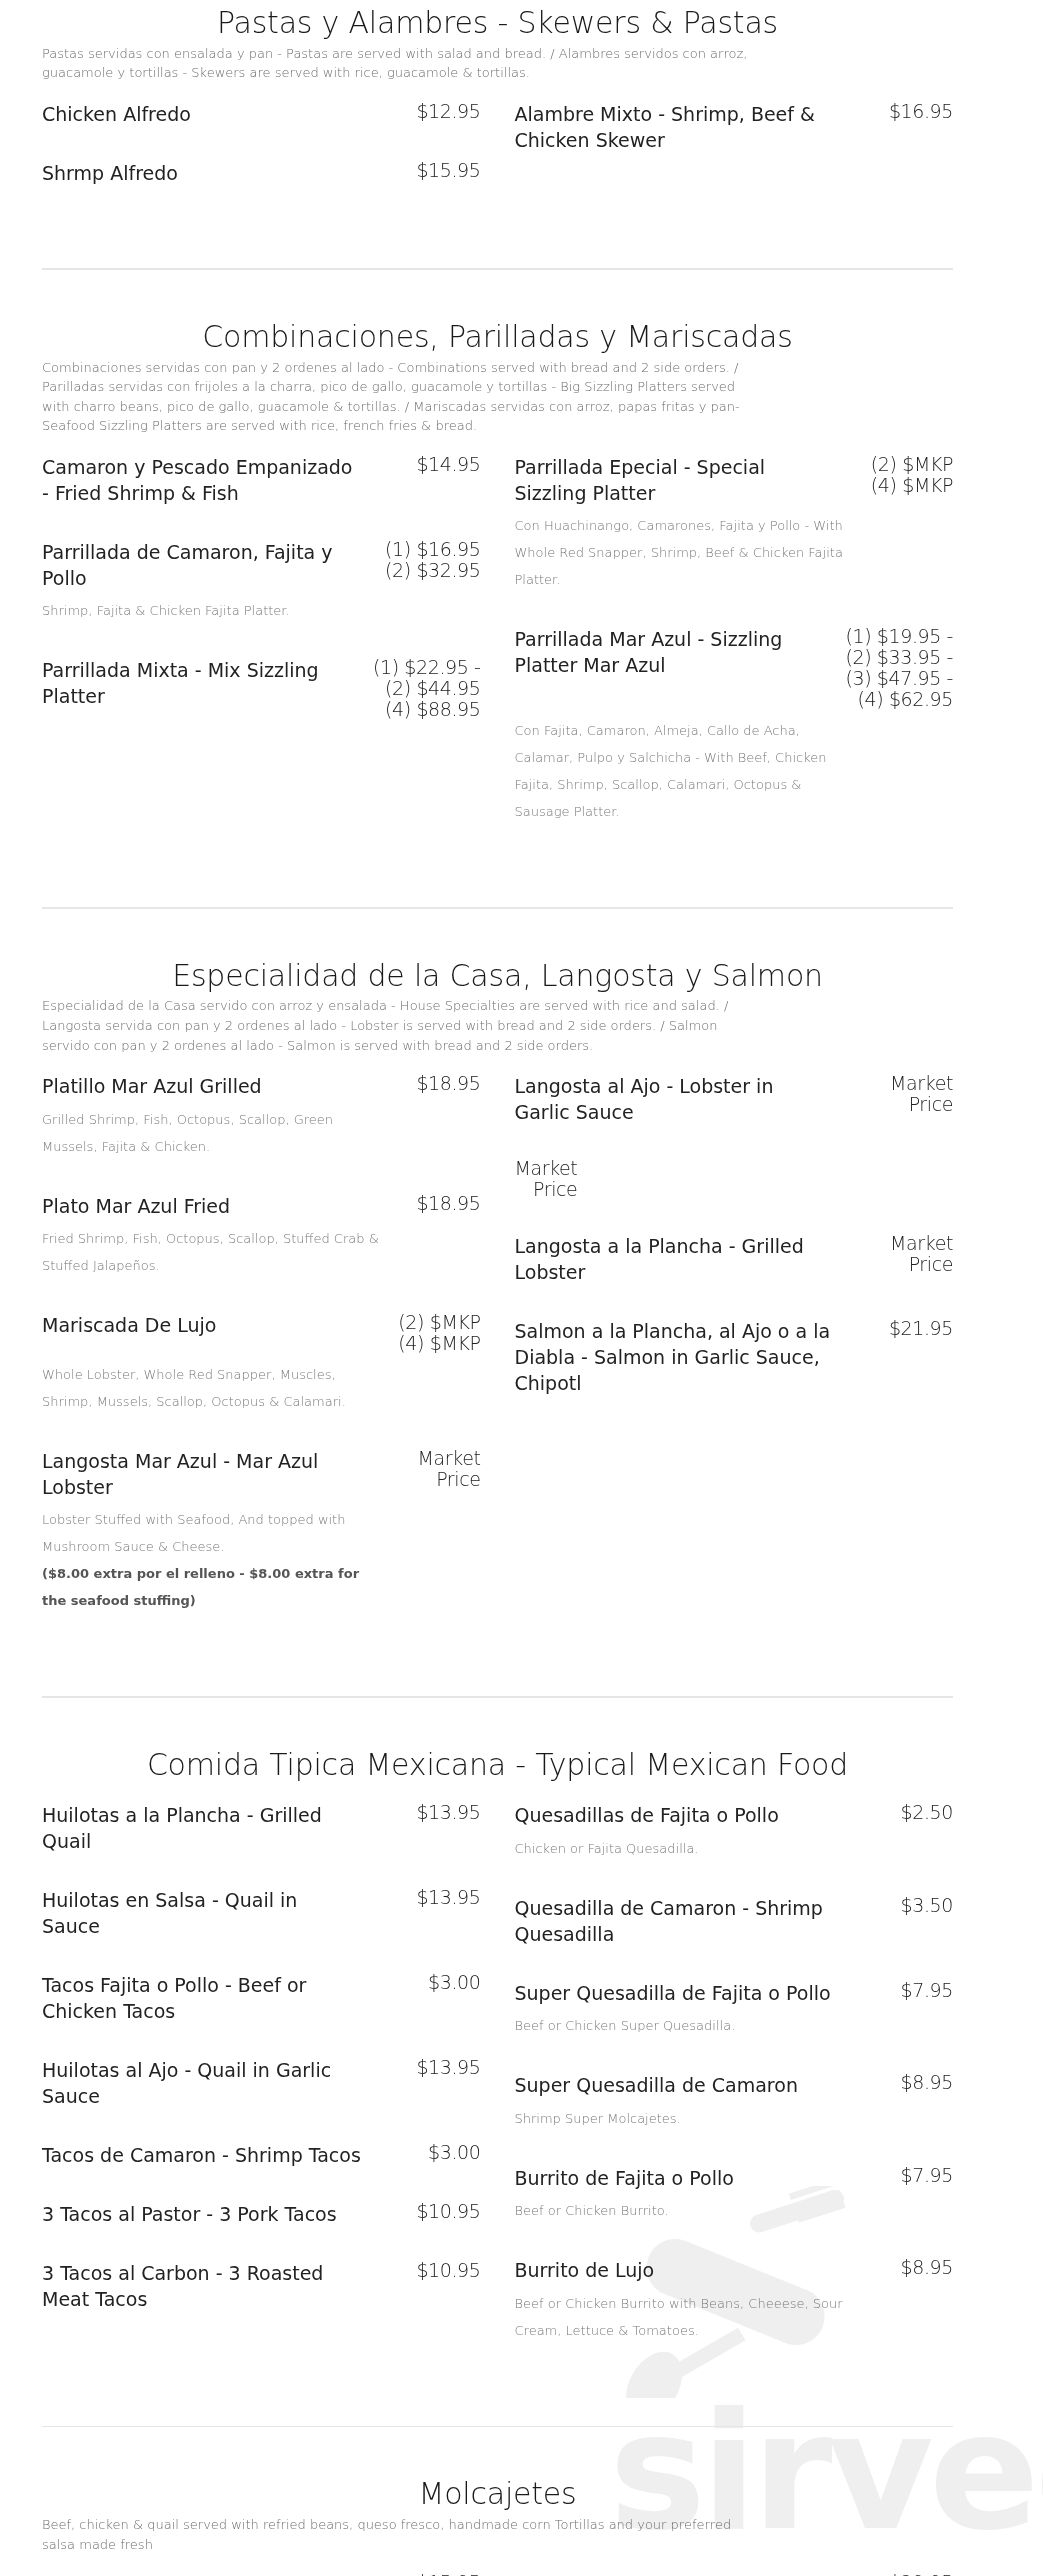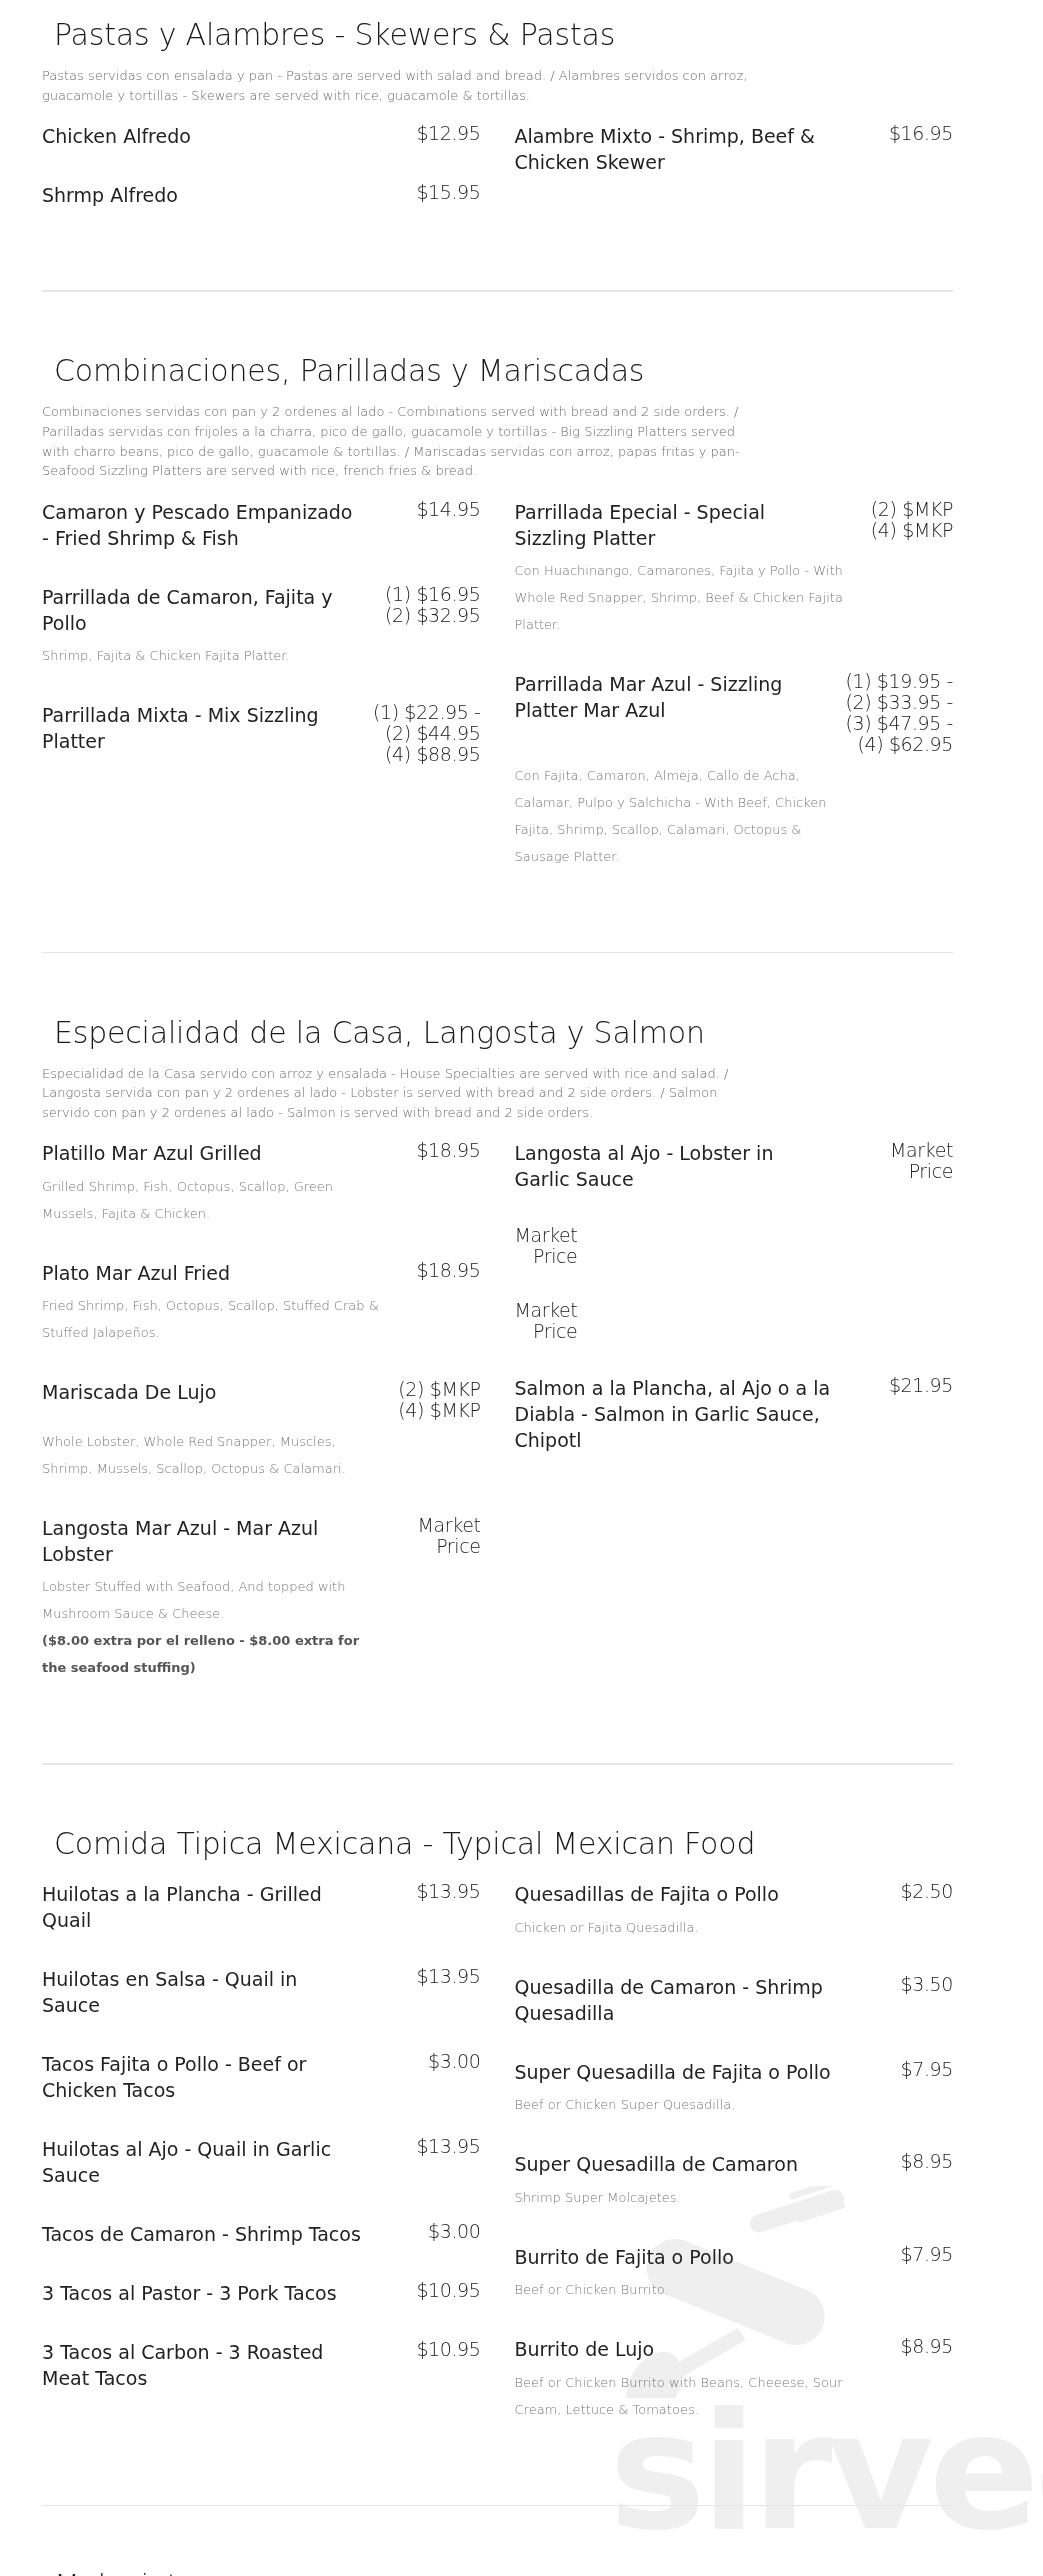--- a/index.html
+++ b/index.html
@@ -3,22 +3,23 @@
 <meta charset="utf-8">
 <style>
   html, body { margin: 0; padding: 0; background: #ffffff; }
   body {
     width: 1044px; min-height: 2576px; position: relative; overflow: hidden;
     font-family: "DejaVu Sans", sans-serif; color: #222;
   }
   .page { position: relative; z-index: 1; padding: 0 0 0 42px; width: 911px; }
   .section { padding-top: 3.3px; }
   .section-title {
-    font-size: 30px; font-weight: 300; color: #1a1a1a; margin: 12px; line-height: 39px;
+    font-size: 30px; font-weight: 300; color: #1a1a1a; margin: 0; line-height: 39px;
     letter-spacing: -0.2px;
+    text-align: center;
   }
   .section-desc {
     font-size: 13px; color: #6b6b6b; line-height: 19.6px; margin: 1.6px 0 0 0; width: 719px;
     font-weight: 300;
   }
   .cols { display: flex; gap: 34px; margin-top: 18px; }
   .col { width: 439px; }
   .item { margin-bottom: 33px; }
   .item-head { display: flex; justify-content: space-between; align-items: flex-start; }
   .item-name {
@@ -189,20 +190,21 @@
             </div>
           </div>
           <div class="item">
             <div class="item-head">
               <div class="item-price">Market
 Price</div>
             </div>
           </div>
           <div class="item">
             <div class="item-head">
+              <div class="item-name">Langosta a la Plancha - Grilled Lobster</div>
               <div class="item-price">Market
 Price</div>
             </div>
           </div>
           <div class="item">
             <div class="item-head">
               <div class="item-name">Salmon a la Plancha, al Ajo o a la Diabla - Salmon in Garlic Sauce, Chipotl</div>
               <div class="item-price">$21.95</div>
             </div>
           </div>

